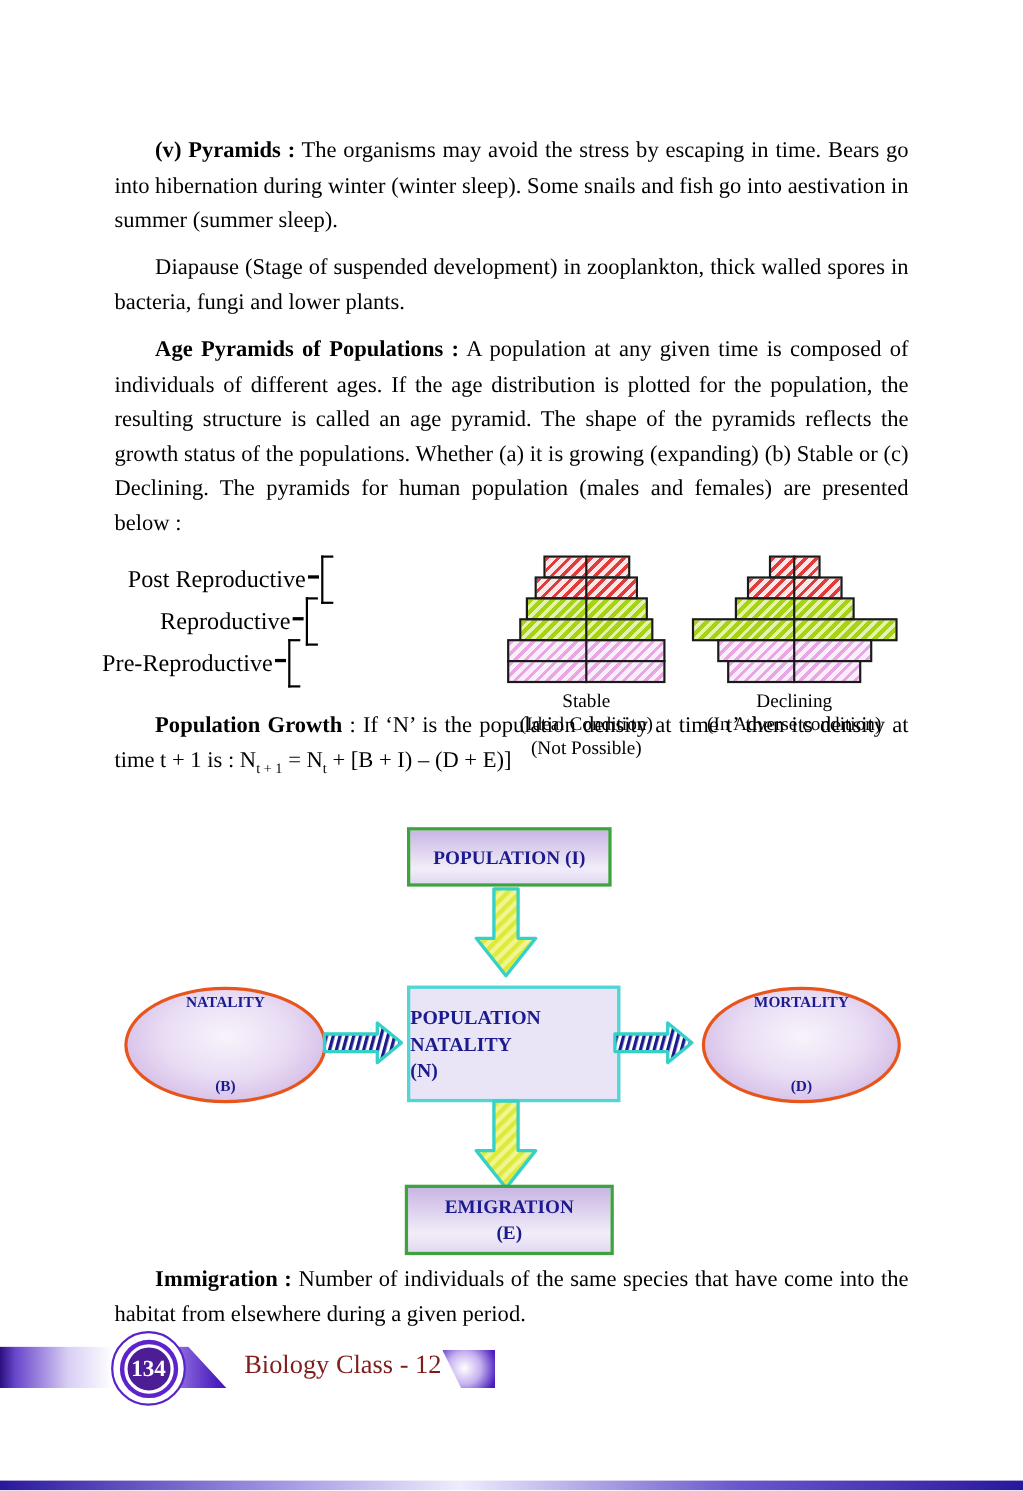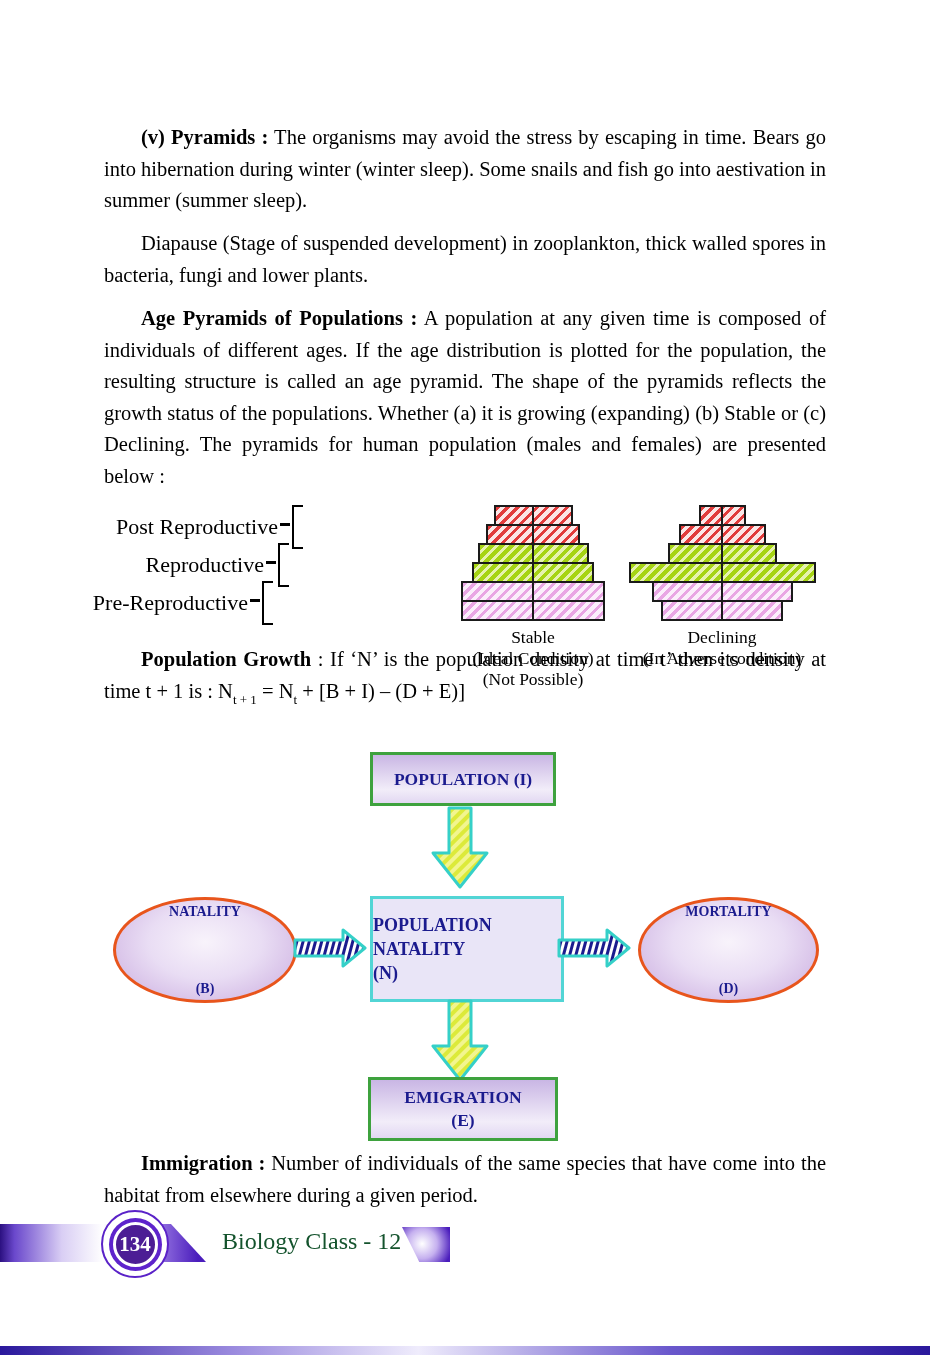--- a/index.html
+++ b/index.html
@@ -44,21 +44,21 @@
   .fbar{position:absolute;left:0;top:1224px;width:206px;height:38px;
         clip-path:polygon(0 0,83% 0,100% 100%,0 100%);
         background:linear-gradient(90deg,#2b1080 0%,#6a48cc 7%,#d9cef4 30%,#ffffff 50%,#d3c6f2 62%,#8a67dc 80%,#4a1dbc 96%);}
   .fcircle{position:absolute;left:101px;top:1210px;width:64px;height:64px;border-radius:50%;
            border:2.5px solid #5a22c8;background:#ffffff;display:flex;align-items:center;justify-content:center;}
   .fcircle .in{width:53px;height:53px;border-radius:50%;background:#5e23cc;display:flex;
                align-items:center;justify-content:center;}
   .fcircle .in2{width:39px;height:39px;border-radius:50%;border:3px solid #ffffff;background:#4c1d95;
                 display:flex;align-items:center;justify-content:center;color:#fff;font-weight:bold;
                 font-size:21px;font-family:"Liberation Serif", serif;}
-  .ftitle{position:absolute;left:222px;top:1228px;font-size:24px;color:#14532d;}
+  .ftitle{position:absolute;left:222px;top:1228px;font-size:24px;color:#7f1d1d;}
   .fpara{position:absolute;left:402px;top:1227px;width:48px;height:35px;
          clip-path:polygon(0 0,100% 0,100% 100%,36% 100%);
          background:radial-gradient(circle at 42% 48%,#ffffff 0%,#c5b0ef 45%,#4a1dbc 90%);}
   .bbar{position:absolute;left:0;top:1346px;width:930px;height:9px;
         background:linear-gradient(90deg,#2a189c 0%,#9a8ade 25%,#efecfc 45%,#6a58cc 72%,#2a189c 100%);}
 </style>
 </head>
 <body>
 
 <div class="page">

